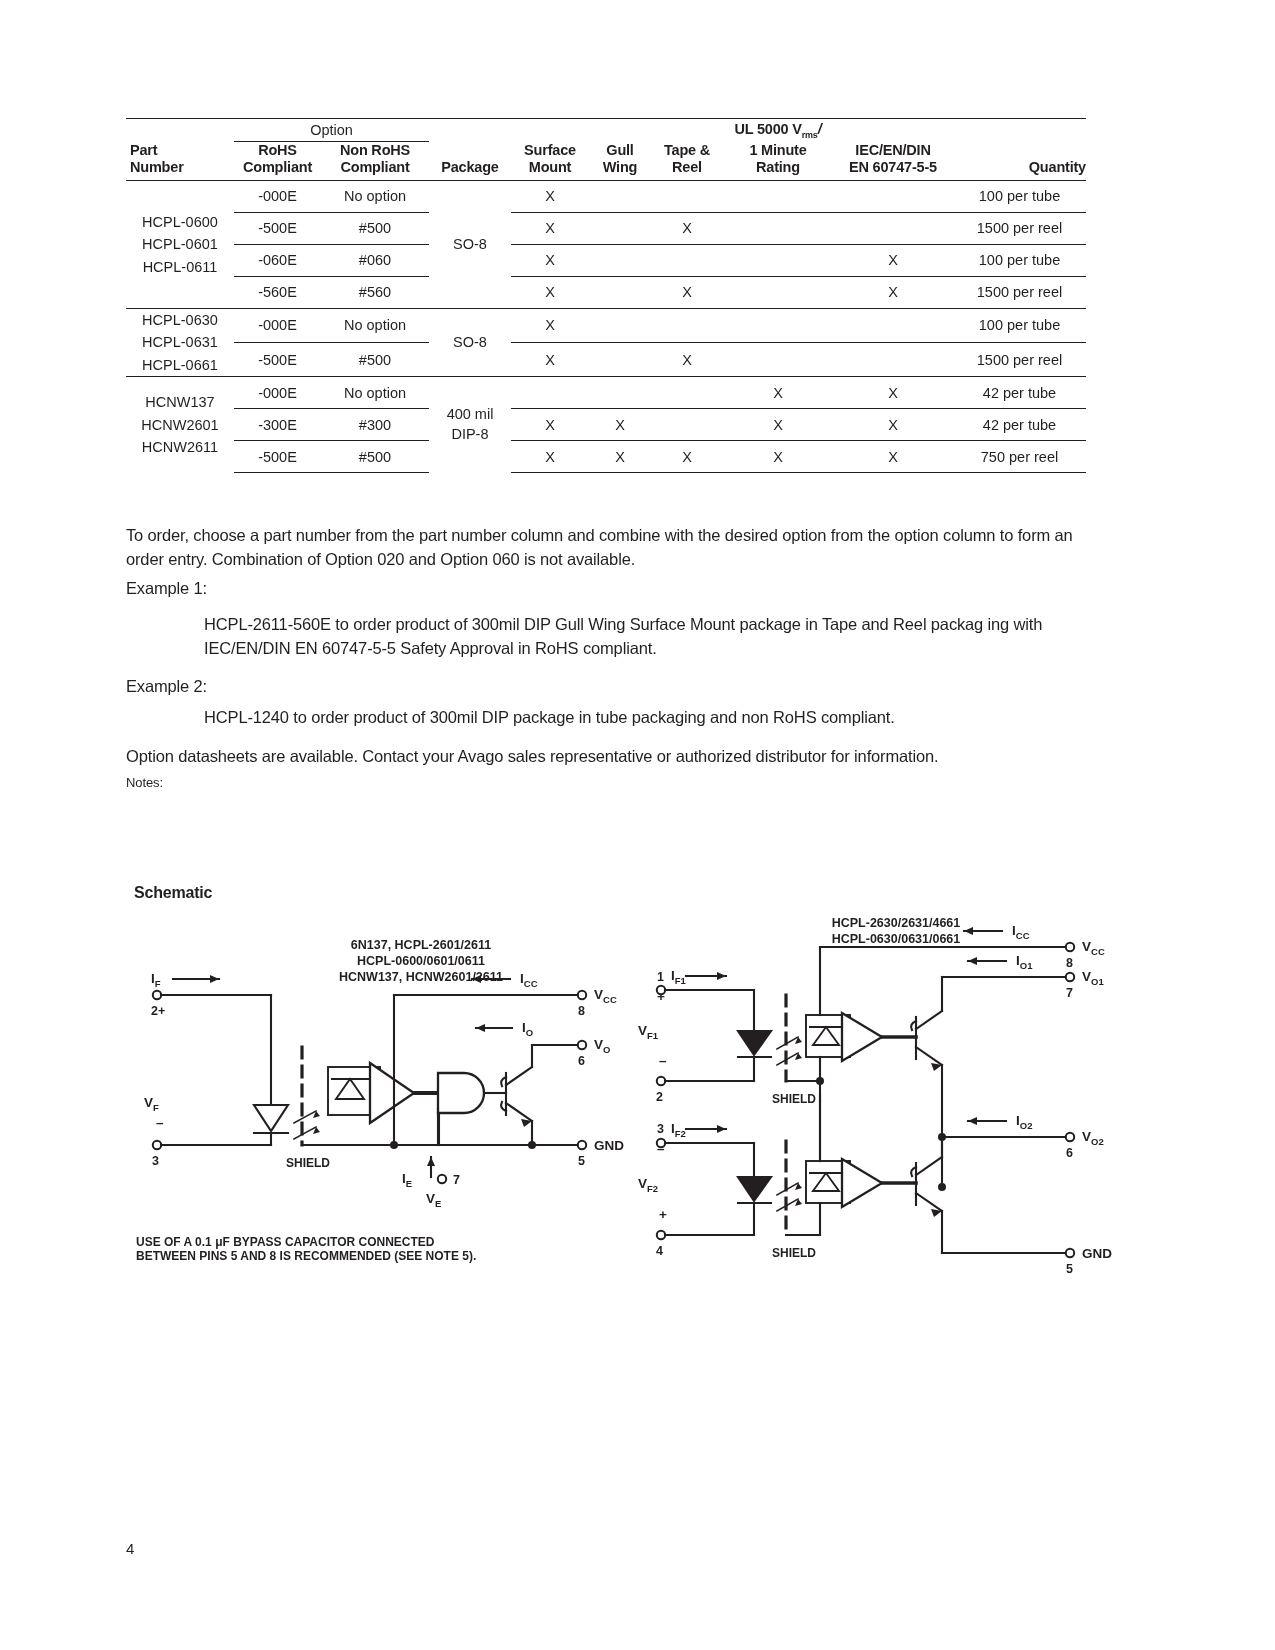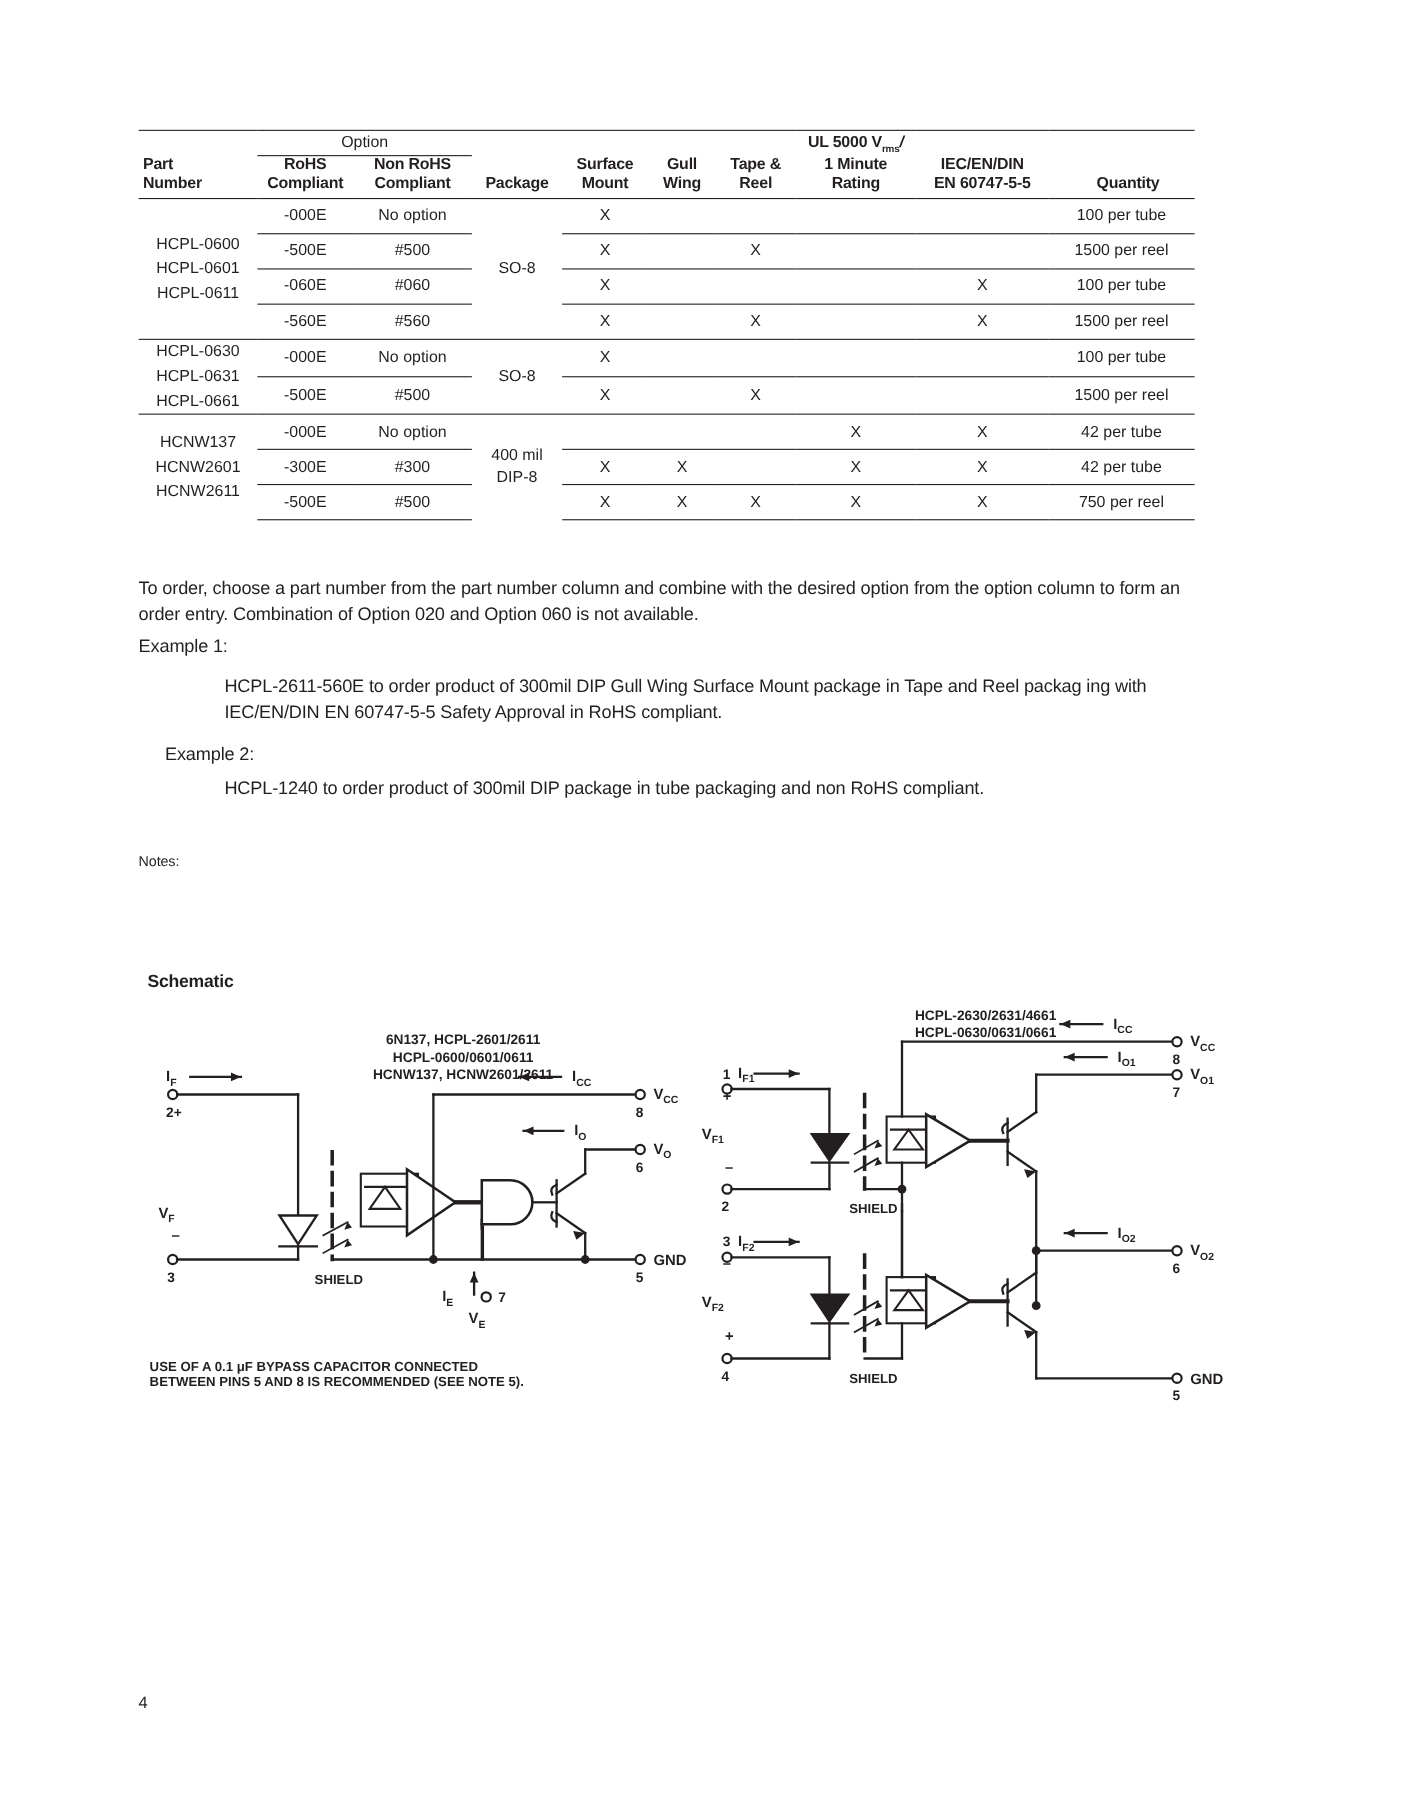--- a/index.html
+++ b/index.html
@@ -78,21 +78,21 @@
   .body-text {
     position: absolute;
     font-size: 16.5px;
     line-height: 1.48;
     color: #231f20;
     letter-spacing: -0.15px;
   }
   .p-order  { left: 126px; top: 523px; width: 962px; }
   .p-ex1lbl { left: 126px; top: 576px; }
   .p-ex1    { left: 204px; top: 612px; width: 880px; }
-  .p-ex2lbl { left: 126px; top: 674px; margin-left: 24px; }
+  .p-ex2lbl { left: 126px; top: 674px; }
   .p-ex2    { left: 204px; top: 705px; width: 880px; }
   .p-opt    { left: 126px; top: 744px; width: 962px; }
 
   .notes-hdr {
     position: absolute;
     left: 126px; top: 775px;
     font-size: 13px;
     letter-spacing: -0.1px;
   }
   .notes-body {
@@ -215,21 +215,21 @@
             <div>1 Minute</div>
             <div>Rating</div>
           </div>
         </td>
         <td style="vertical-align:bottom; padding-bottom:3px;">
           <div class="hdr-bold">
             <div>IEC/EN/DIN</div>
             <div>EN 60747-5-5</div>
           </div>
         </td>
-        <td style="vertical-align:bottom; padding-bottom:3px; text-align:center; padding-left:12px;">
+        <td style="vertical-align:bottom; padding-bottom:3px; text-align:right; padding-left:12px;">
           <div class="hdr-bold">Quantity</div>
         </td>
       </tr>
 
       <tr>
         <td class="partcell rule-mid" rowspan="4" style="vertical-align:middle;">
           <div>HCPL-0600</div>
           <div>HCPL-0601</div>
           <div>HCPL-0611</div>
         </td>
@@ -342,20 +342,21 @@
       </tr>
     </tbody>
       </table>
   </div>
 
   <div class="body-text p-order">To order, choose a part number from the part number column and combine with the desired option from the option column to form an order entry. Combination of Option 020 and Option 060 is not available.</div>
   <div class="body-text p-ex1lbl">Example 1:</div>
   <div class="body-text p-ex1">HCPL-2611-560E to order product of 300mil DIP Gull Wing Surface Mount package in Tape and Reel packag ing with IEC/EN/DIN EN 60747-5-5 Safety Approval in RoHS compliant.</div>
   <div class="body-text p-ex2lbl">Example 2:</div>
   <div class="body-text p-ex2">HCPL-1240 to order product of 300mil DIP package in tube packaging and non RoHS compliant.</div>
+  <div class="body-text p-opt">Option datasheets are available. Contact your Avago sales representative or authorized distributor for information.</div>
   <div class="notes-hdr">Notes:</div>
 
   <div class="schematic-title">Schematic</div>
 
   <svg class="schem-svg" width="1010" height="420" viewBox="0 0 1010 420">
     <g stroke="#231f20" fill="none" stroke-width="2.1" stroke-linecap="square">
 
       <text class="slbl-hdr" x="295" y="44" text-anchor="middle" stroke="none" fill="#231f20">6N137, HCPL-2601/2611</text>
       <text class="slbl-hdr" x="295" y="60" text-anchor="middle" stroke="none" fill="#231f20">HCPL-0600/0601/0611</text>
       <text class="slbl-hdr" x="295" y="76" text-anchor="middle" stroke="none" fill="#231f20">HCNW137, HCNW2601/2611</text>

